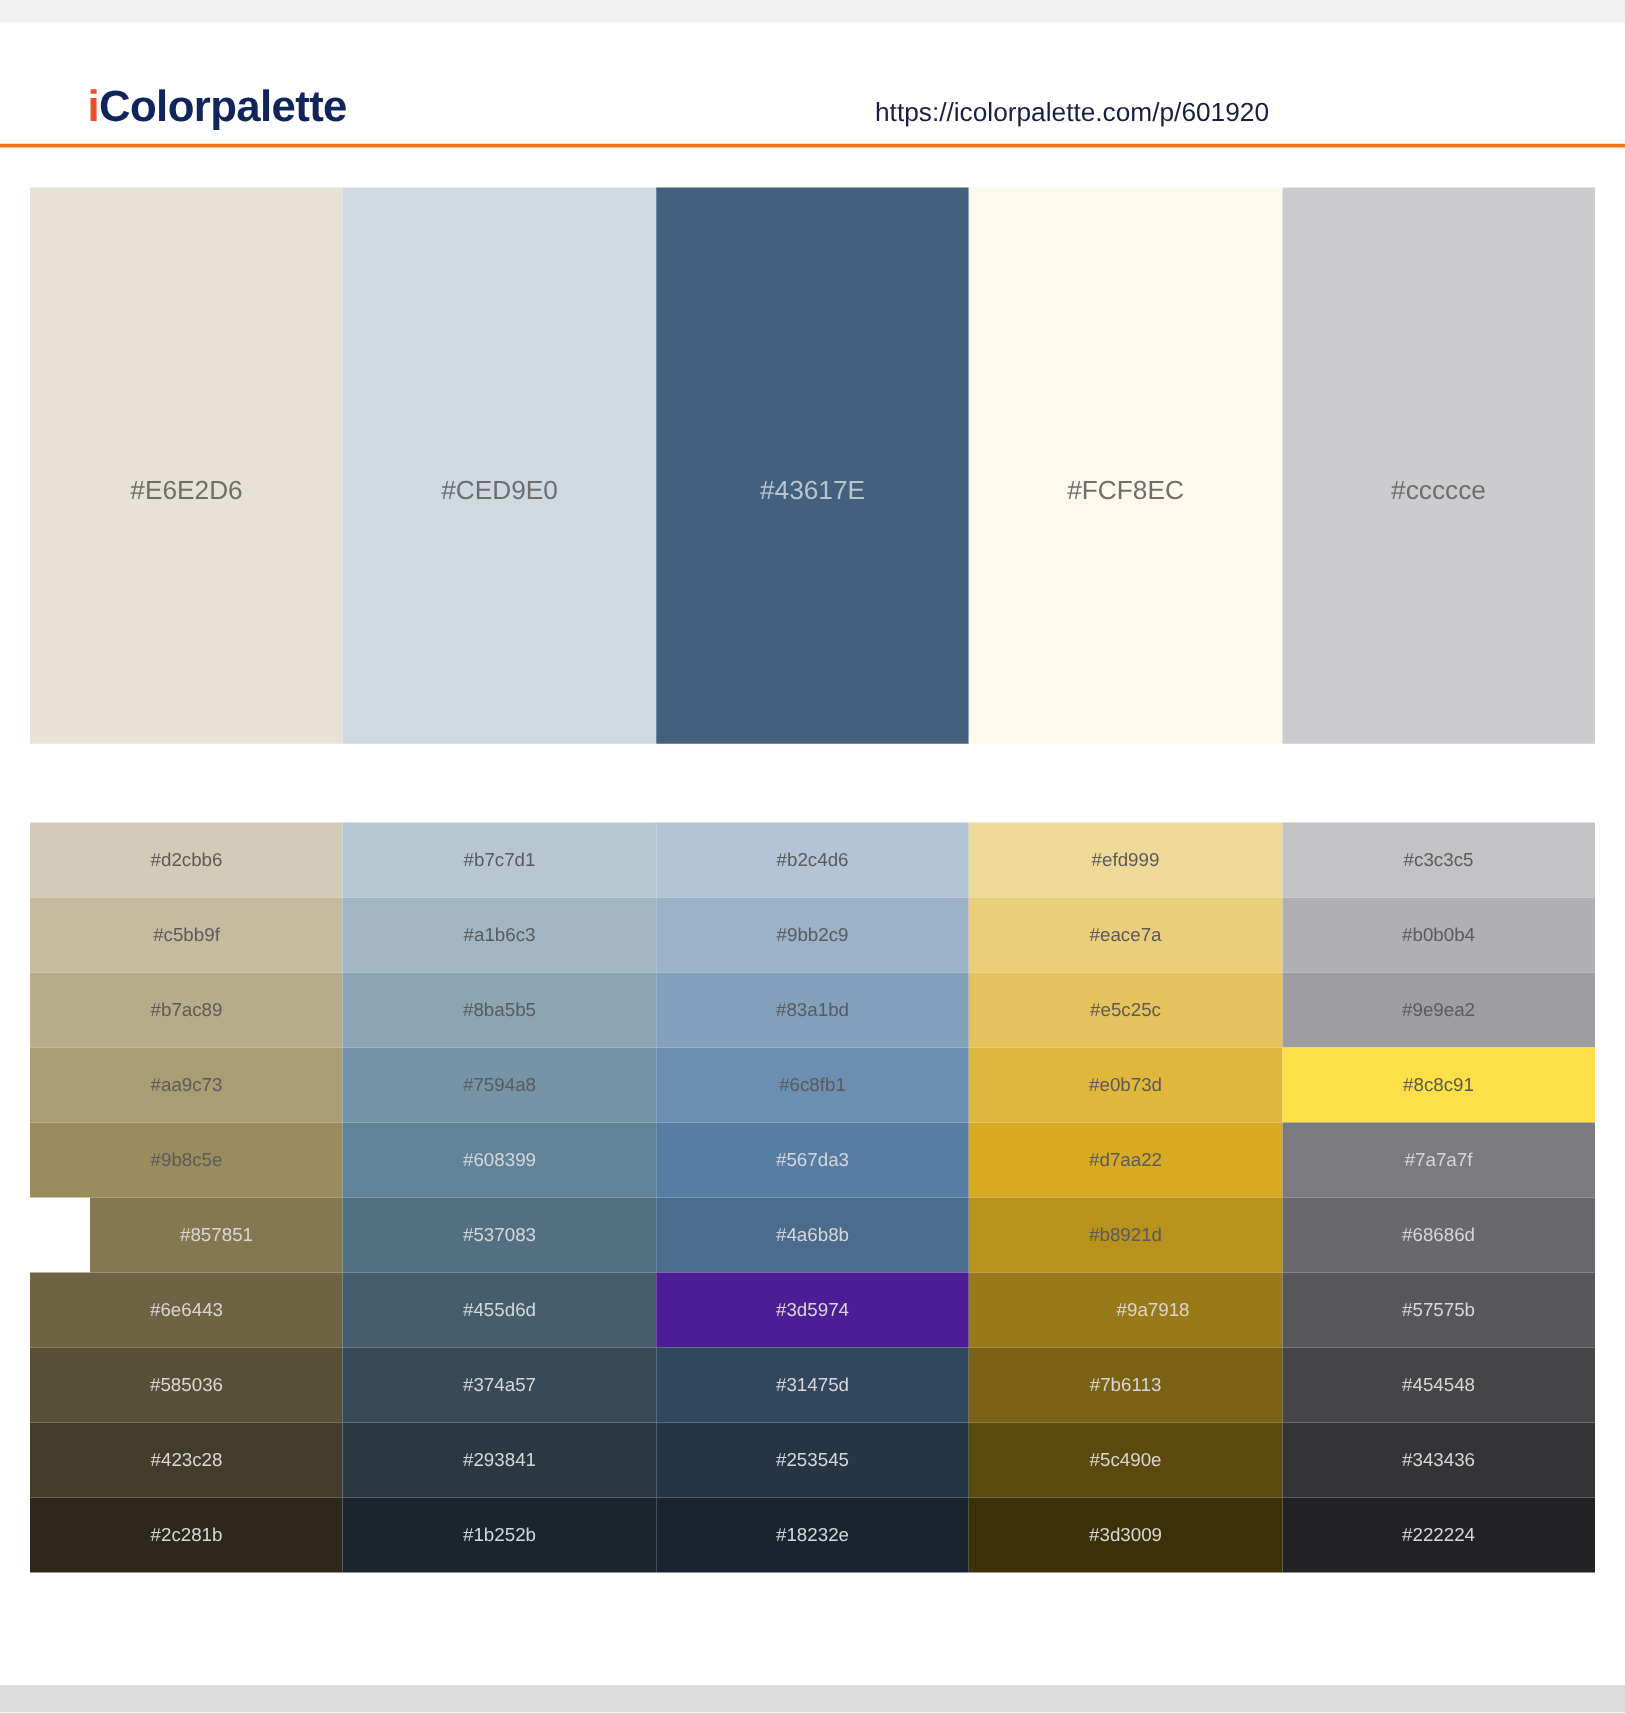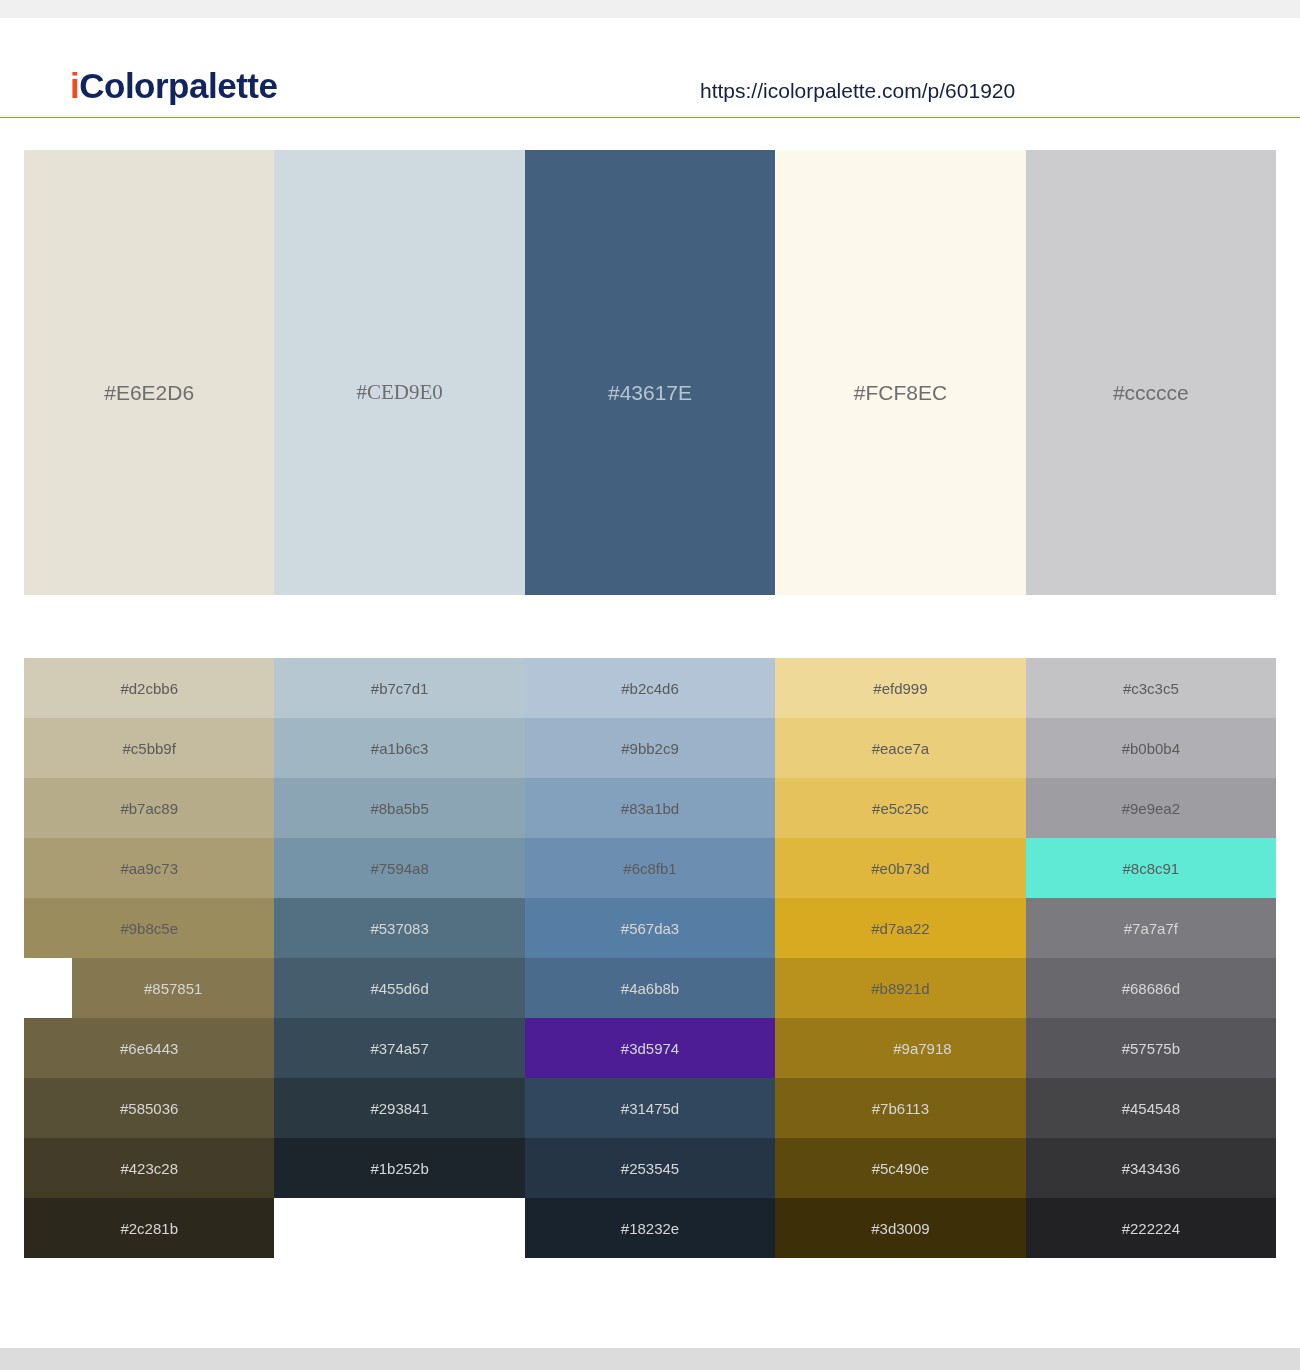--- a/index.html
+++ b/index.html
@@ -26,21 +26,21 @@
     width: 1300px; height: 18px;
     background: #f0f0f0;
   }
 
   
   .header {
     position: absolute;
     left: 0; top: 18px;
     width: 1300px; height: 100px;
     background: #ffffff;
-    border-bottom: 1px solid #f97316;
+    border-bottom: 3px solid #f97316;
   }
 
   .logo {
     position: absolute;
     left: 70px; top: 50px;
     font-size: 35px;
     font-weight: bold;
     letter-spacing: -0.5px;
     line-height: 1;
     white-space: nowrap;
@@ -122,21 +122,21 @@
     <div class="logo">
       <span class="logo-i">i</span><span class="logo-rest">Colorpalette</span>
     </div>
     <div class="site-url">https://icolorpalette.com/p/601920</div>
   </div>
 
   <div class="main-strip">
       <div class="main-sw" style="background: rgb(230, 226, 214);">
         <div class="main-sw-label">#E6E2D6</div>
       </div>
-      <div class="main-sw" style="background: rgb(206, 217, 224); font-family: Liberation Serif, serif;">
+      <div class="main-sw" style="background: rgb(206, 217, 224);">
         <div class="main-sw-label">#CED9E0</div>
       </div>
       <div class="main-sw" style="background: rgb(67, 97, 126);">
         <div class="main-sw-label light">#43617E</div>
       </div>
       <div class="main-sw" style="background: rgb(252, 248, 236);">
         <div class="main-sw-label">#FCF8EC</div>
       </div>
       <div class="main-sw" style="background: rgb(204, 204, 206);">
         <div class="main-sw-label">#ccccce</div>
@@ -154,20 +154,21 @@
         <div class="shade-cell light-text" style="background: rgb(110, 100, 67);">#6e6443</div>
         <div class="shade-cell light-text" style="background: rgb(88, 80, 54);">#585036</div>
         <div class="shade-cell light-text" style="background: rgb(66, 60, 40);">#423c28</div>
         <div class="shade-cell light-text" style="background: rgb(44, 40, 27);">#2c281b</div>
       </div>
       <div class="shade-col">
         <div class="shade-cell dark-text" style="background: rgb(183, 199, 209);">#b7c7d1</div>
         <div class="shade-cell dark-text" style="background: rgb(161, 182, 195);">#a1b6c3</div>
         <div class="shade-cell dark-text" style="background: rgb(139, 165, 181);">#8ba5b5</div>
         <div class="shade-cell dark-text" style="background: rgb(117, 148, 168);">#7594a8</div>
+        <div class="shade-cell light-text" style="background: rgb(96, 131, 153);">#608399</div>
         <div class="shade-cell light-text" style="background: rgb(83, 112, 131);">#537083</div>
         <div class="shade-cell light-text" style="background: rgb(69, 93, 109);">#455d6d</div>
         <div class="shade-cell light-text" style="background: rgb(55, 74, 87);">#374a57</div>
         <div class="shade-cell light-text" style="background: rgb(41, 56, 65);">#293841</div>
         <div class="shade-cell light-text" style="background: rgb(27, 37, 43);">#1b252b</div>
       </div>
       <div class="shade-col">
         <div class="shade-cell dark-text" style="background: rgb(178, 196, 214);">#b2c4d6</div>
         <div class="shade-cell dark-text" style="background: rgb(155, 178, 201);">#9bb2c9</div>
         <div class="shade-cell dark-text" style="background: rgb(131, 161, 189);">#83a1bd</div>
@@ -188,21 +189,21 @@
         <div class="shade-cell dark-text" style="background: rgb(184, 146, 29);">#b8921d</div>
         <div class="shade-cell light-text" style="background: rgb(154, 121, 24); padding-left: 44px;">#9a7918</div>
         <div class="shade-cell light-text" style="background: rgb(123, 97, 19);">#7b6113</div>
         <div class="shade-cell light-text" style="background: rgb(92, 73, 14);">#5c490e</div>
         <div class="shade-cell light-text" style="background: rgb(61, 48, 9);">#3d3009</div>
       </div>
       <div class="shade-col">
         <div class="shade-cell dark-text" style="background: rgb(195, 195, 197);">#c3c3c5</div>
         <div class="shade-cell dark-text" style="background: rgb(176, 176, 180);">#b0b0b4</div>
         <div class="shade-cell dark-text" style="background: rgb(158, 158, 162);">#9e9ea2</div>
-        <div class="shade-cell dark-text" style="background: #5eead4;">#8c8c91</div>
+        <div class="shade-cell dark-text" style="background: #fde047;">#8c8c91</div>
         <div class="shade-cell light-text" style="background: rgb(122, 122, 127);">#7a7a7f</div>
         <div class="shade-cell light-text" style="background: rgb(104, 104, 109);">#68686d</div>
         <div class="shade-cell light-text" style="background: rgb(87, 87, 91);">#57575b</div>
         <div class="shade-cell light-text" style="background: rgb(69, 69, 72);">#454548</div>
         <div class="shade-cell light-text" style="background: rgb(52, 52, 54);">#343436</div>
         <div class="shade-cell light-text" style="background: rgb(34, 34, 36);">#222224</div>
       </div>
     </div>
 
   <div class="bottom-band"></div>

